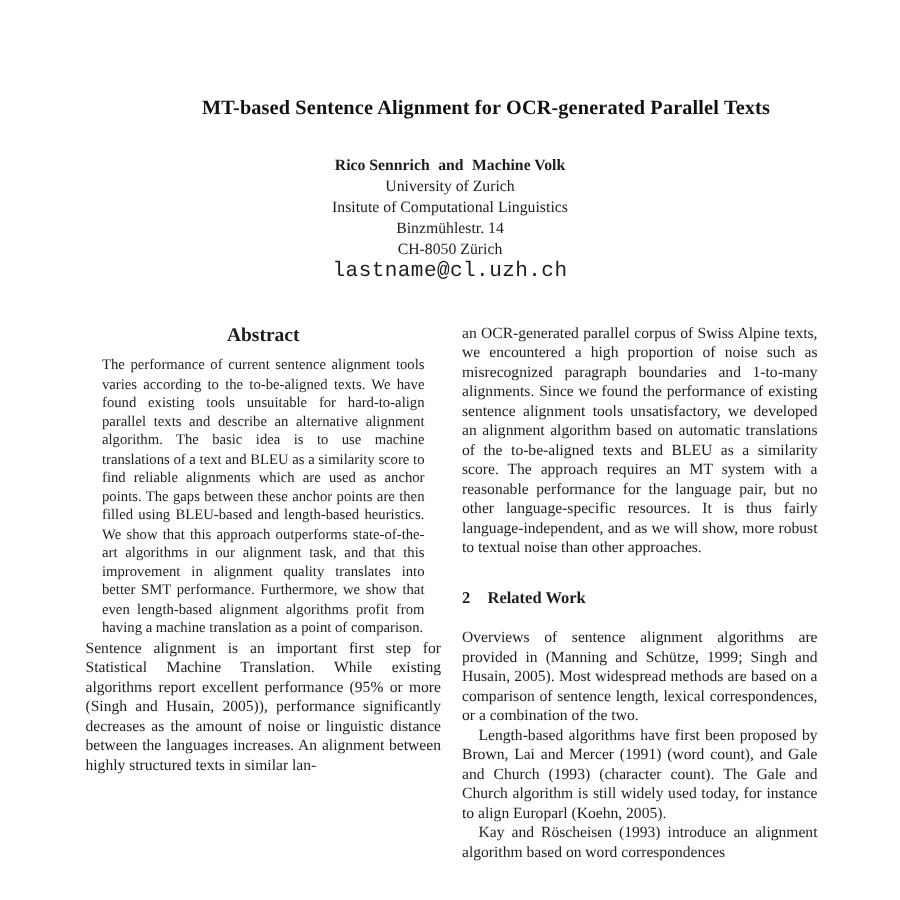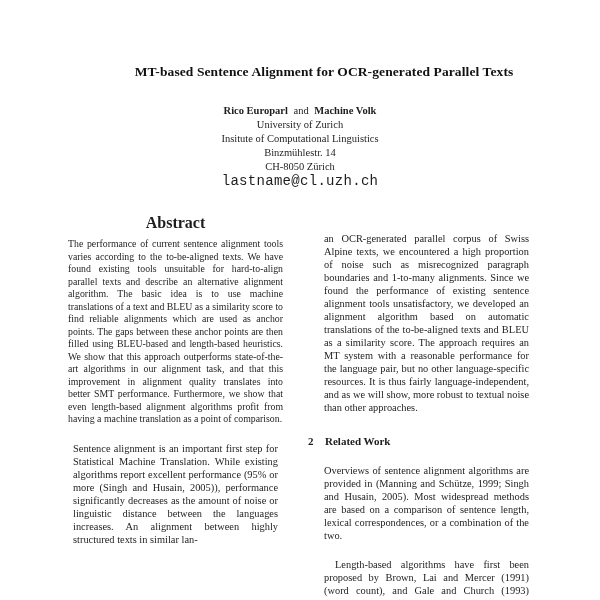--- a/index.html
+++ b/index.html
@@ -22,21 +22,21 @@
     color: #111;
     padding-left: 48px;
   }
   .author-block {
     margin-top: 24px;
     text-align: center;
     font-size: 10.5px;
     line-height: 14px;
   }
   .author-names { font-weight: bold; }
-  .author-and { font-weight: normal; padding: 0 3px; }
+  .author-and { font-weight: bold; padding: 0 3px; }
   .affil-line { line-height: 14px; }
   .email-line {
     font-family: "Liberation Mono", "DejaVu Sans Mono", monospace;
     font-size: 14px;
     line-height: 14px;
     letter-spacing: 0.3px;
   }
   .columns {
     display: flex;
     gap: 14px;
@@ -45,49 +45,49 @@
   }
   .col {
     width: 237px;
     text-align: justify;
     font-size: 10.4px;
     line-height: 13px;
   }
   .abstract-heading {
     text-align: center;
     font-weight: bold;
-    font-size: 16px;
+    font-size: 13px;
     margin: 0 0 9px 0;
   }
   .abstract-text {
     margin: 0 11px;
     font-size: 9.8px;
     line-height: 12.5px;
     text-align: justify;
   }
   .section-heading {
     font-weight: bold;
     font-size: 11px;
     margin-top: 21px;
     margin-bottom: 13px;
   }
   .section-number { display: inline-block; min-width: 17px; }
-  .para { margin: 16px; }
+  .para { margin: 0; }
   .para + .para { text-indent: 11px; }
 </style>
 </head>
 <body>
 
 <div class="page">
 
   <div class="title">MT-based Sentence Alignment for OCR-generated Parallel Texts</div>
 
   <div class="author-block">
     <div>
-      <span class="author-names">Rico Europarl</span>
+      <span class="author-names">Rico Sennrich</span>
       <span class="author-and">and</span>
       <span class="author-names">Machine Volk</span>
     </div>
     <div class="affil-line">University of Zurich</div>
     <div class="affil-line">Insitute of Computational Linguistics</div>
     <div class="affil-line">Binzmühlestr. 14</div>
     <div class="affil-line">CH-8050 Zürich</div>
     <div class="email-line">lastname@cl.uzh.ch</div>
   </div>
 

